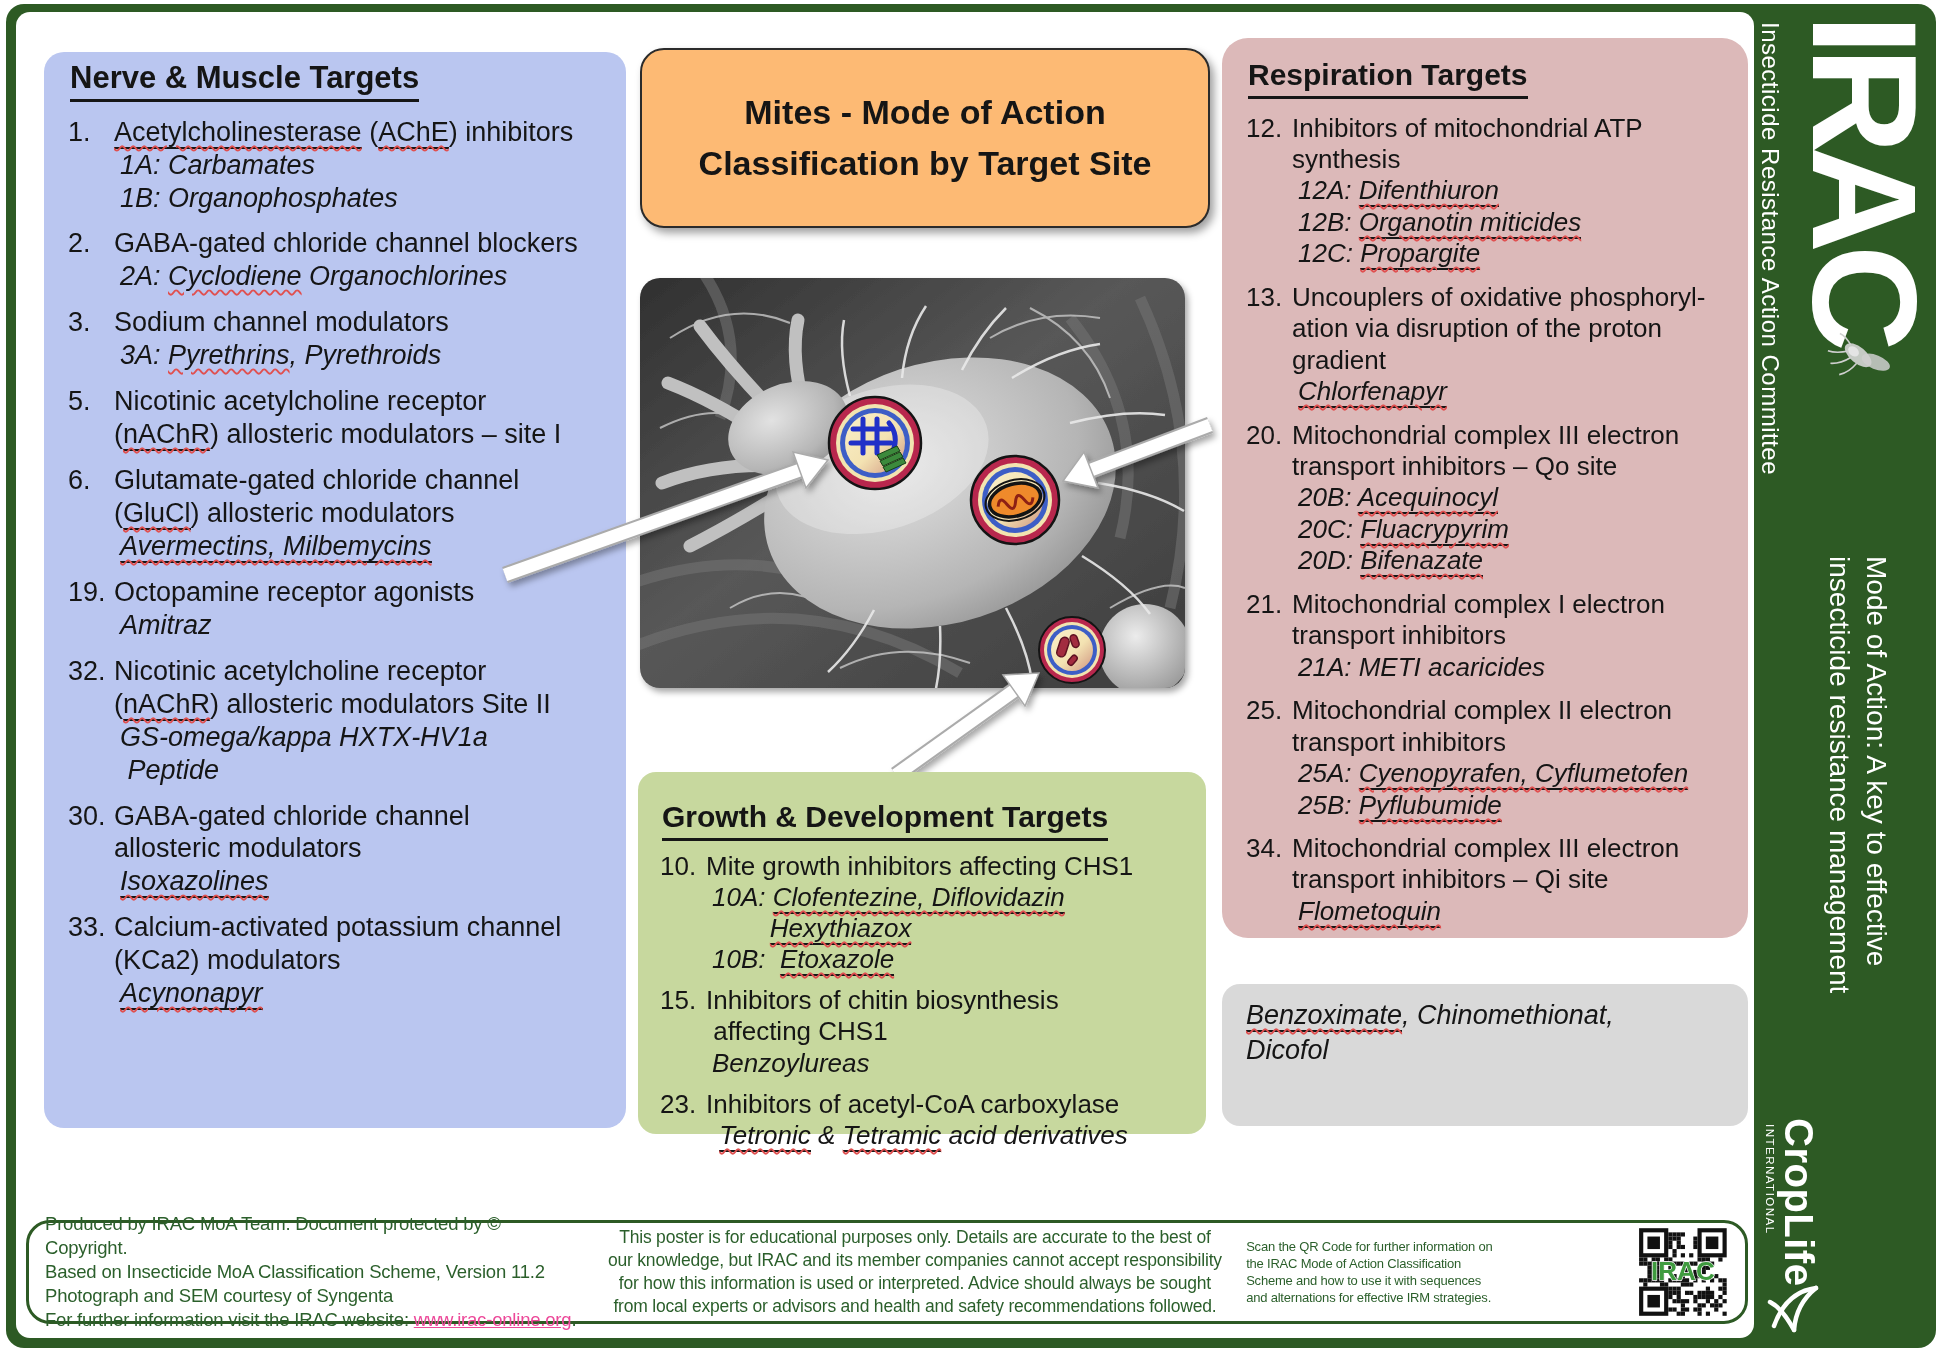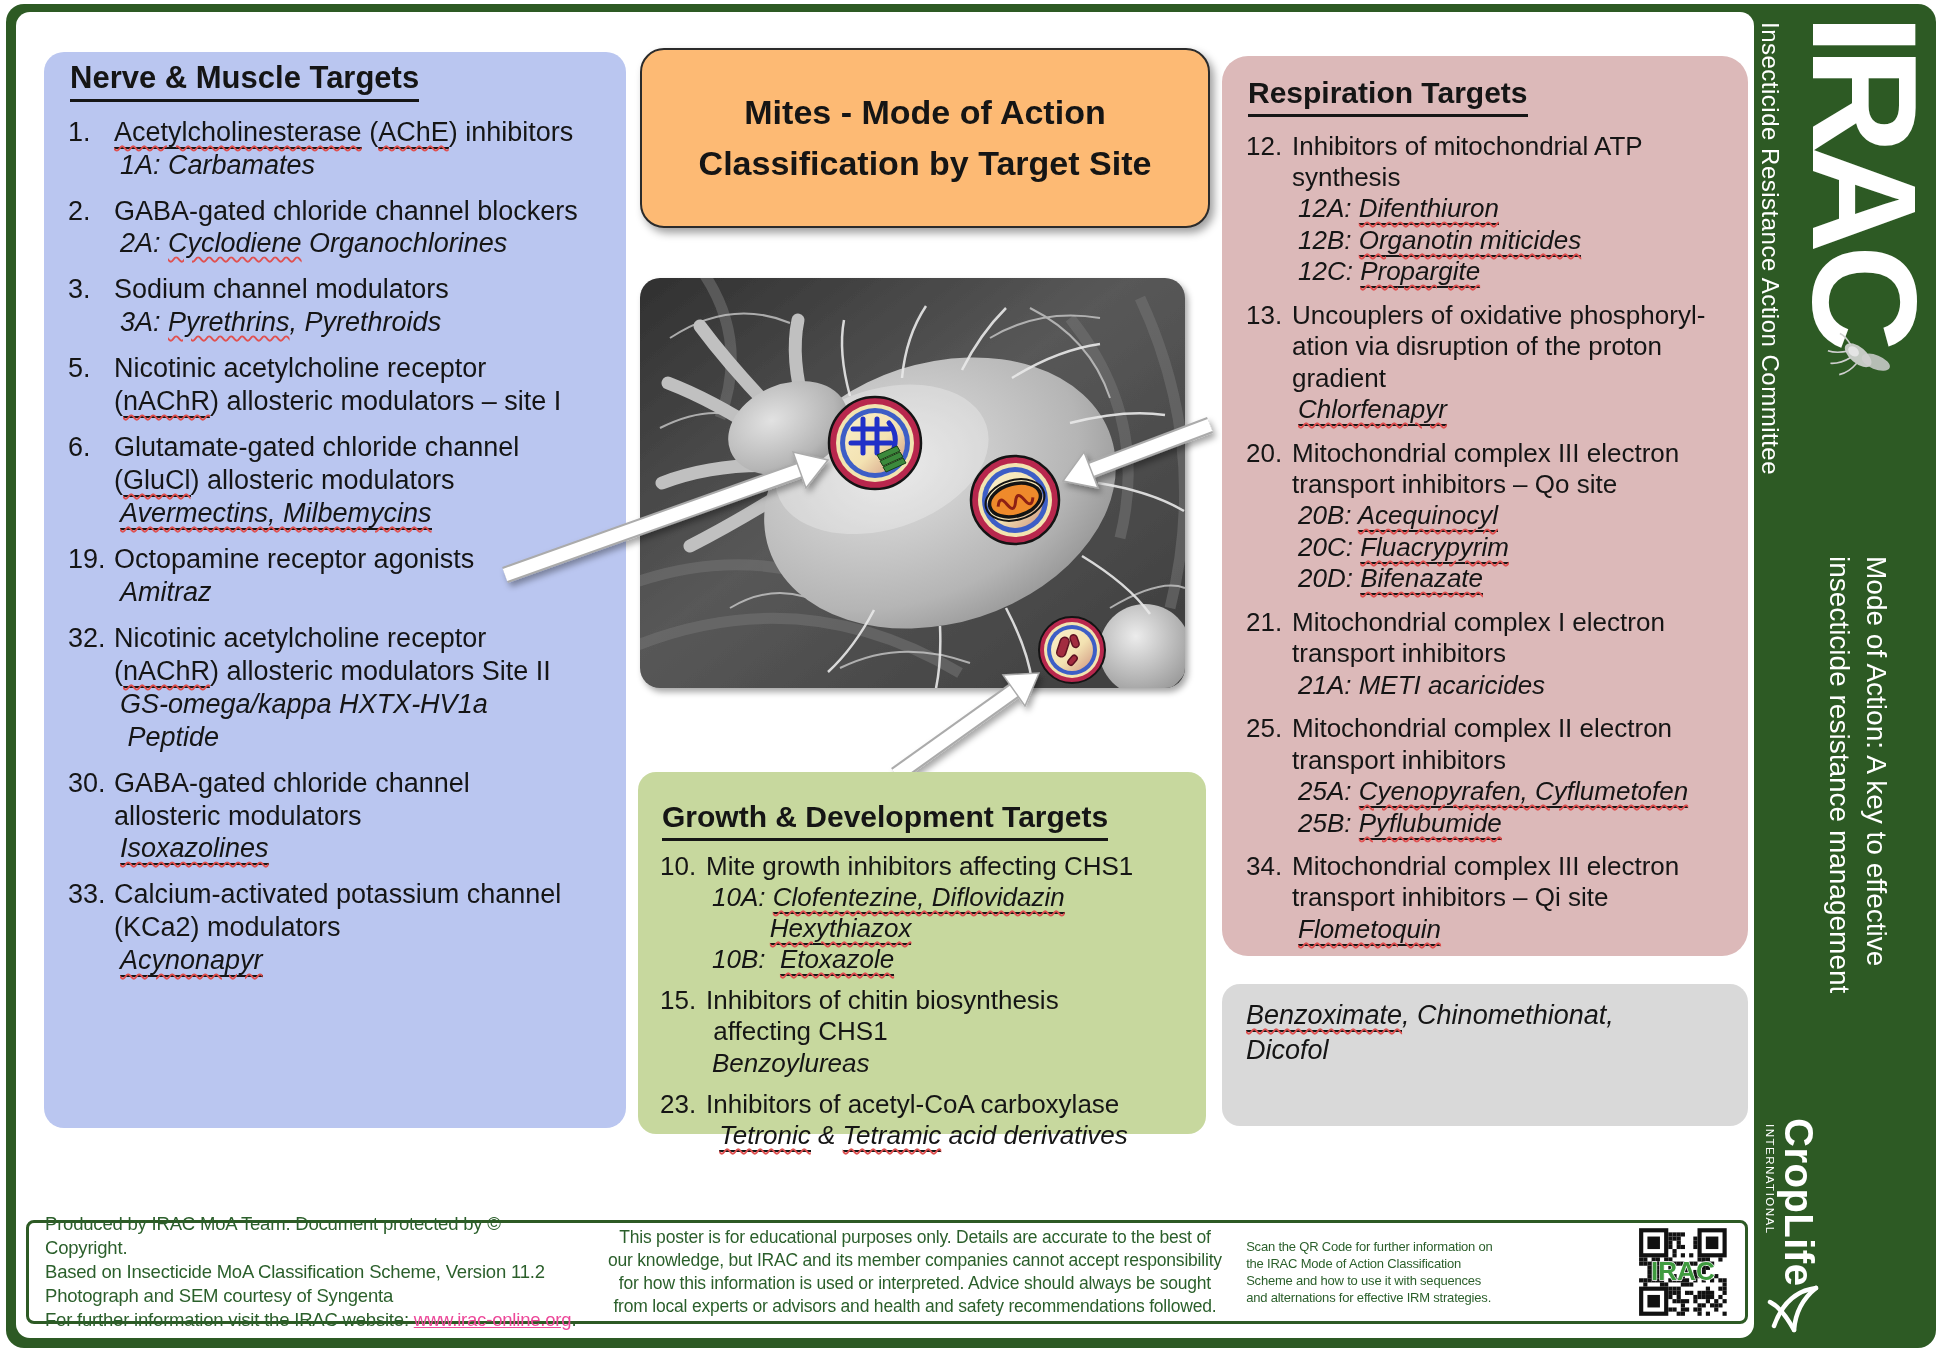--- a/index.html
+++ b/index.html
@@ -17,21 +17,21 @@
   .sub{font-style:italic;margin-left:6px;}
   .st-w{text-decoration-line:underline;text-decoration-style:wavy;text-decoration-color:#e05050;
         text-decoration-thickness:1.5px;text-underline-offset:4px;}
   .st-uw{border-bottom:2px solid #161616;
         text-decoration-line:underline;text-decoration-style:wavy;text-decoration-color:#e05050;
         text-decoration-thickness:1.5px;text-underline-offset:4px;}
 
   .panel-nerve{left:44px;top:52px;width:582px;height:1076px;background:#bac6f0;border-radius:20px;
                padding:8px 24px;font-size:27px;line-height:1.22;}
   .panel-nerve .phead{font-size:31px;}
-  .panel-resp{left:1222px;top:56px;width:526px;height:900px;background:#dcb9b9;border-radius:26px;
+  .panel-resp{left:1222px;top:38px;width:526px;height:900px;background:#dcb9b9;border-radius:26px;
               padding:20px 24px;font-size:26px;line-height:1.21;}
   .panel-resp .phead{font-size:30px;}
   .panel-resp .item{margin-bottom:12px;}
   .panel-growth{left:638px;top:772px;width:568px;height:362px;background:#c7d89e;border-radius:18px;
               padding:28px 22px;font-size:26px;line-height:1.2;}
   .panel-growth .phead{font-size:30px;margin-bottom:10px;}
   .panel-growth .item{margin-bottom:10px;}
   .panel-unknown{left:1222px;top:984px;width:526px;height:142px;background:#d9d9d9;border-radius:18px;
               padding:14px 24px;font-size:27px;line-height:1.3;}
   .panel-unknown .phead{font-size:29px;margin-bottom:8px;min-width:460px;}
@@ -39,21 +39,21 @@
 
   .title-box{position:absolute;left:640px;top:48px;width:566px;height:176px;background:#fdba74;
              border:2.5px solid #2b2b2b;border-radius:24px;box-shadow:4px 5px 9px rgba(0,0,0,.38);
              display:flex;flex-direction:column;align-items:center;justify-content:center;
              font-size:34px;font-weight:bold;line-height:1.5;text-align:center;}
 
   .centerfig{position:absolute;left:490px;top:270px;width:740px;height:545px;pointer-events:none;}
 
   
   .footer-box{position:absolute;left:26px;top:1220px;width:1722px;height:104px;box-sizing:border-box;
-              border:3px solid #2d5a24;border-radius:8px;display:flex;align-items:center;gap:12px;
+              border:3px solid #2d5a24;border-radius:24px;display:flex;align-items:center;gap:12px;
               padding:0 16px;color:#2b5f2b;}
   .f-left{width:540px;font-size:18.5px;line-height:1.3;letter-spacing:-0.2px;}
   .f-center{width:640px;font-size:17.5px;line-height:1.32;letter-spacing:-0.2px;text-align:center;white-space:pre-line;}
   .f-right{width:380px;font-size:13px;line-height:1.32;letter-spacing:-0.2px;text-align:left;white-space:pre-line;}
   .f-left a{color:#ec4899;text-decoration:underline;}
   .f-qr{width:92px;height:92px;background:#ffffff;}
 
   
   .vtext{position:absolute;writing-mode:vertical-rl;color:#ffffff;}
   .sb-org{left:1756px;top:22px;height:490px;font-size:24px;letter-spacing:0.5px;}
@@ -70,21 +70,21 @@
 
 <div id="poster">
   <div class="frame"></div>
   <div class="content"></div>
 
   <section class="panel panel-nerve">
     <h2 class="phead">Nerve &amp; Muscle Targets</h2>
     <div class="plist">
         <div class="item">
           <div class="num">1.</div>
-          <div class="txt"><div class="main"><span class="st-uw">Acetylcholinesterase</span><span> (</span><span class="st-uw">AChE</span><span>) inhibitors</span></div><div class="sub"><span>1A: Carbamates</span></div></div>
+          <div class="txt"><div class="main"><span class="st-uw">Acetylcholinesterase</span><span> (</span><span class="st-uw">AChE</span><span>) inhibitors</span></div><div class="sub"><span>1A: Carbamates</span></div><div class="sub"><span>1B: Organophosphates</span></div></div>
         </div>
         <div class="item">
           <div class="num">2.</div>
           <div class="txt"><div class="main"><span>GABA-gated chloride channel blockers</span></div><div class="sub"><span>2A: </span><span class="st-w">Cyclodiene</span><span> Organochlorines</span></div></div>
         </div>
         <div class="item">
           <div class="num">3.</div>
           <div class="txt"><div class="main"><span>Sodium channel modulators</span></div><div class="sub"><span>3A: </span><span class="st-w">Pyrethrins</span><span>, Pyrethroids</span></div></div>
         </div>
         <div class="item">

